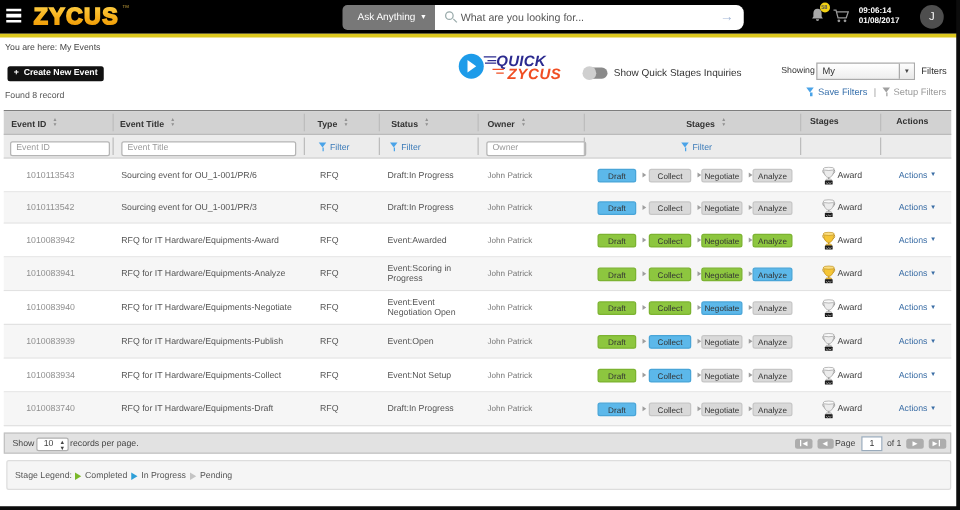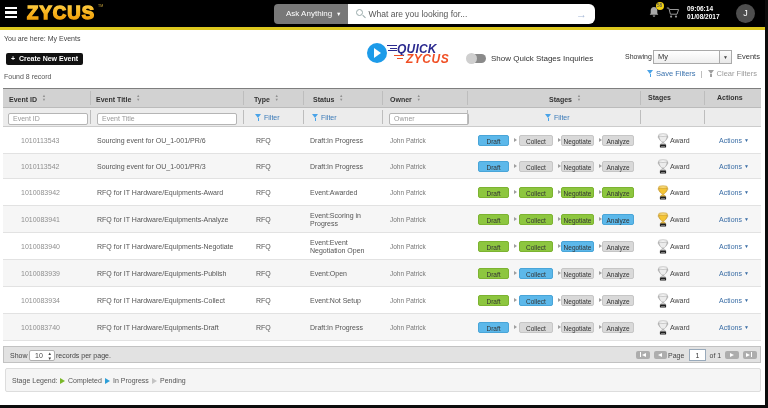--- a/index.html
+++ b/index.html
@@ -146,22 +146,22 @@
   <div class="qs-quick">QUICK</div>
   <div class="qs-lines2">
       <i style="width:9px"></i>
       <i style="width:6px;margin-left:3px"></i>
     </div>
   <div class="qs-source">ZYCUS</div>
   <div id="toggle"></div>
   <div id="togglelbl">Show Quick Stages Inquiries</div>
   <div id="showing">Showing</div>
   <div id="showsel">My<span class="btn">▼</span></div>
-  <div id="eventslbl">Events</div>
-  <div id="savefilters"><span class="funnel"></span>Save Filters<span class="sep">|</span><span class="funnel gray"></span><span class="clear">Clear Filters</span></div>
+  <div id="eventslbl">Filters</div>
+  <div id="savefilters"><span class="funnel"></span>Save Filters<span class="sep">|</span><span class="funnel gray"></span><span class="clear">Setup Filters</span></div>
 
   <div style="position:absolute; left:3px; top:87.5px; width:758px; height:1.5px; background:#7e7e7e"></div>
   <div id="thead">
     <span class="h" style="left:6px">Event ID <span class="sort">▲<br>▼</span></span>
     <span class="h" style="left:93px">Event Title <span class="sort">▲<br>▼</span></span>
     <span class="h" style="left:251px">Type <span class="sort">▲<br>▼</span></span>
     <span class="h" style="left:310px">Status <span class="sort">▲<br>▼</span></span>
     <span class="h" style="left:387px">Owner <span class="sort">▲<br>▼</span></span>
     <span class="h" style="left:546px">Stages <span class="sort">▲<br>▼</span></span>
     <span class="h" style="left:645px">Stages</span>

